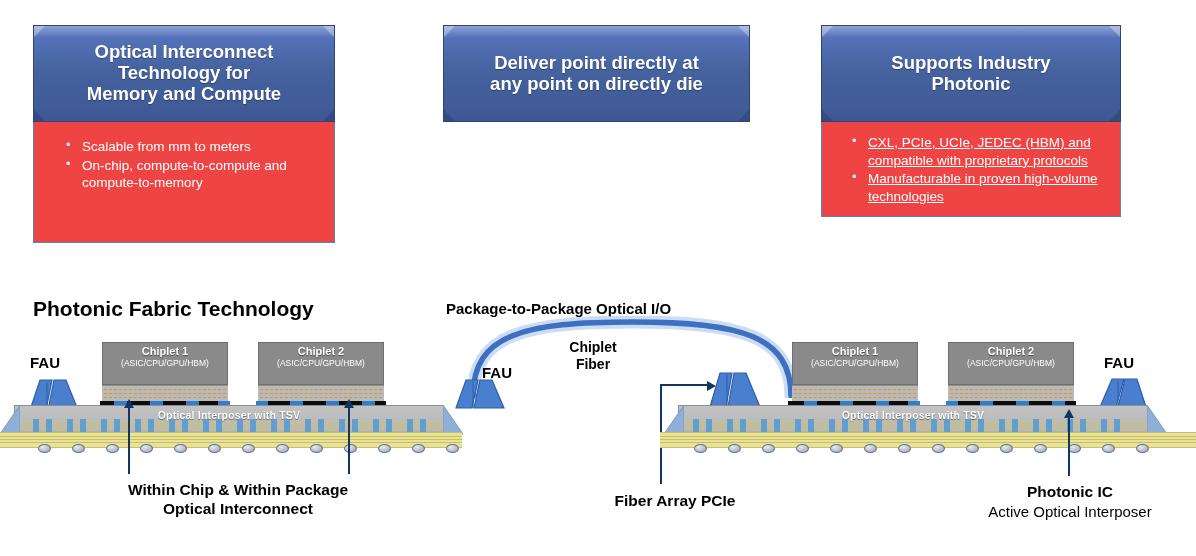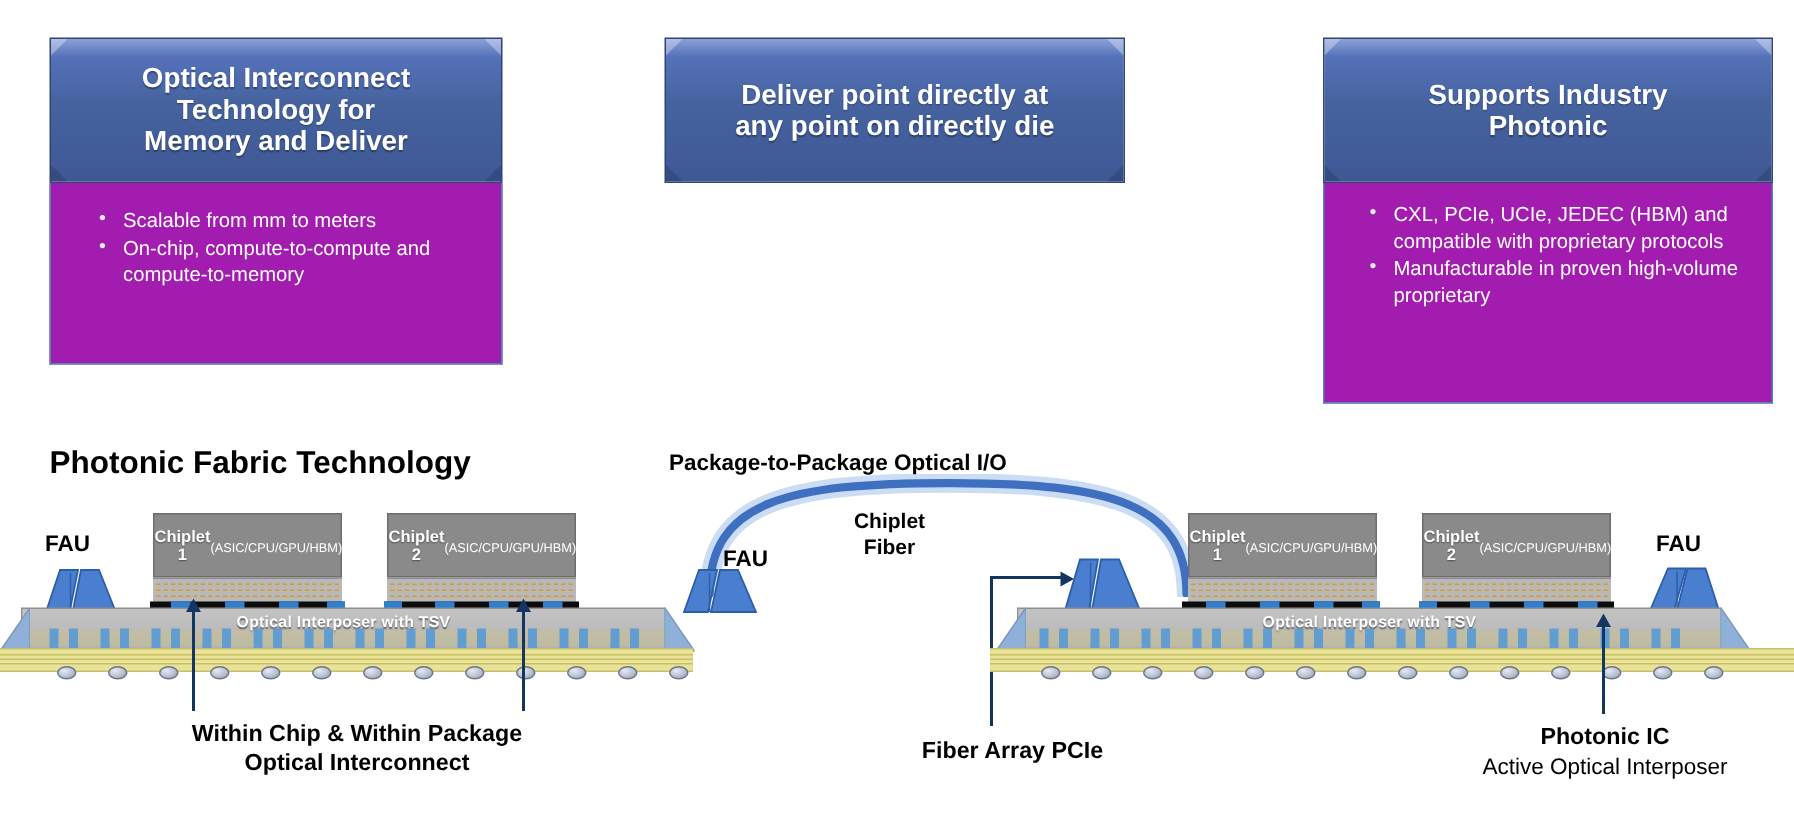--- a/index.html
+++ b/index.html
@@ -25,38 +25,38 @@
   .bev{position:absolute;pointer-events:none;}
   .bev.tl{top:0;left:0;border-top:11px solid rgba(255,255,255,.32);border-right:11px solid transparent;}
   .bev.tr{top:0;right:0;border-top:11px solid rgba(255,255,255,.32);border-left:11px solid transparent;}
   .bev.bl{bottom:0;left:0;border-bottom:11px solid rgba(0,0,0,.14);border-right:11px solid transparent;}
   .bev.br{bottom:0;right:0;border-bottom:11px solid rgba(0,0,0,.14);border-left:11px solid transparent;}
 
   .fbox-head-txt{position:relative;z-index:2;line-height:1.12;padding:0 8px;
                  text-shadow:0 1px 1px rgba(0,0,0,.35);}
   .fbox-body{
     box-sizing:border-box;width:100%;
-    background:#a21caf;border:1px solid #4f86bb;border-top:none;
+    background:#ef4444;border:1px solid #4f86bb;border-top:none;
     color:#ffffff;
   }
   .fbox-body ul{list-style:none;margin:0;padding:0;}
   .fbox-body li{position:relative;padding-left:20px;line-height:1.30;margin-bottom:1px;}
   .fbox-body li:before{content:"\2022";position:absolute;left:4px;top:-1px;
     color:#e9f1fa;font-size:13px;line-height:1.30;}
 
   
   .hdg{position:absolute;font-weight:bold;color:#000;}
 
   
   .pkg{position:absolute;}
 
   .chiplet{
     position:absolute;box-sizing:border-box;background:#8a8a8a;
     border:1px solid #6d6d6d;color:#ffffff;text-align:center;
-    display:flex;flex-direction:row;align-items:center;justify-content:flex-start;
+    display:flex;flex-direction:column;align-items:center;justify-content:flex-start;
     padding-top:3px;
   }
   .chiplet .c1{font-weight:bold;font-size:11px;line-height:1.05;
                text-shadow:0 1px 1px rgba(0,0,0,.45);}
   .chiplet .c2{font-size:8.5px;line-height:1.15;margin-top:1px;}
 
   
   .routing{position:absolute;background:#b9b9b9;border-top:1px solid #8f8f8f;
            border-bottom:1px solid #8f8f8f;overflow:hidden;}
   .routing i{position:absolute;left:2px;right:2px;height:0;
@@ -99,21 +99,21 @@
 
 <div class="fbox" style="left:33px;top:25px;width:302px;">
   <div class="fbox-head" style="height:97px;font-size:18.5px;">
     <span class="bev tl"></span>
     <span class="bev tr"></span>
     <span class="bev bl"></span>
     <span class="bev br"></span>
     <span class="fbox-head-txt">
       <span>Optical Interconnect</span><br>
       <span>Technology for</span><br>
-      <span>Memory and Deliver</span>
+      <span>Memory and Compute</span>
     </span>
   </div>
   <div class="fbox-body" style="height:121px;padding:16px 10px 8px 28px;font-size:13.5px;">
     <ul>
       <li>Scalable from mm to meters</li>
       <li>On-chip, compute-to-compute and compute-to-memory</li>
     </ul>
   </div>
 </div>
 
@@ -123,35 +123,35 @@
     <span class="bev tr"></span>
     <span class="bev bl"></span>
     <span class="bev br"></span>
     <span class="fbox-head-txt">
       <span>Deliver point directly at</span><br>
       <span>any point on directly die</span>
     </span>
   </div>
 </div>
 
-<div class="fbox" style="left:882px;top:25px;width:300px;">
+<div class="fbox" style="left:821px;top:25px;width:300px;">
   <div class="fbox-head" style="height:97px;font-size:18.5px;">
     <span class="bev tl"></span>
     <span class="bev tr"></span>
     <span class="bev bl"></span>
     <span class="bev br"></span>
     <span class="fbox-head-txt">
       <span>Supports Industry</span><br>
       <span>Photonic</span>
     </span>
   </div>
-  <div class="fbox-body" style="height:147px;padding:12px 10px 8px 26px;font-size:13.5px;">
+  <div class="fbox-body" style="height:95px;padding:12px 10px 8px 26px;font-size:13.5px;text-decoration:underline;">
     <ul>
       <li>CXL, PCIe, UCIe, JEDEC (HBM) and compatible with proprietary protocols</li>
-      <li>Manufacturable in proven high-volume proprietary</li>
+      <li>Manufacturable in proven high-volume technologies</li>
     </ul>
   </div>
 </div>
 
 <div class="hdg" style="left:33px;top:297px;font-size:21px;">Photonic Fabric Technology</div>
 <div class="hdg" style="left:446px;top:300px;font-size:15px;">Package-to-Package Optical I/O</div>
 
 <div class="pkg" style="left:0px;top:330px;width:470px;height:120px;">
 
   <div style="position:absolute;left:30px;top:24px;font-size:15px;font-weight:bold;color:#000;">FAU</div>

